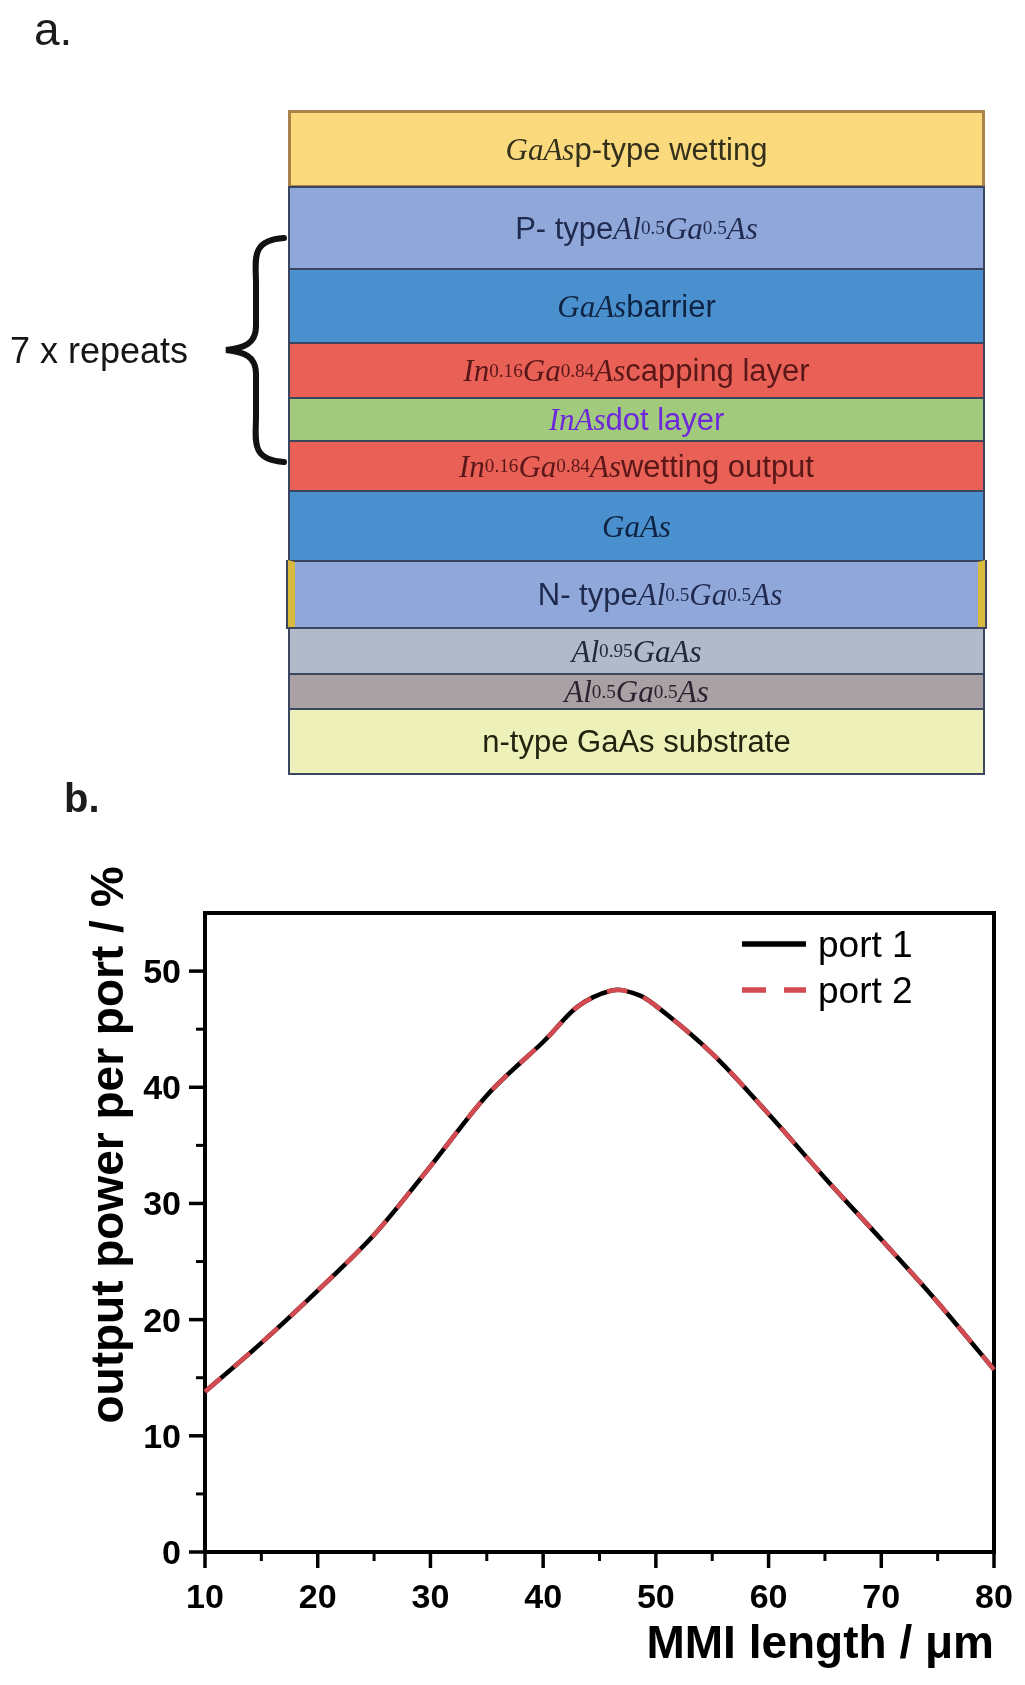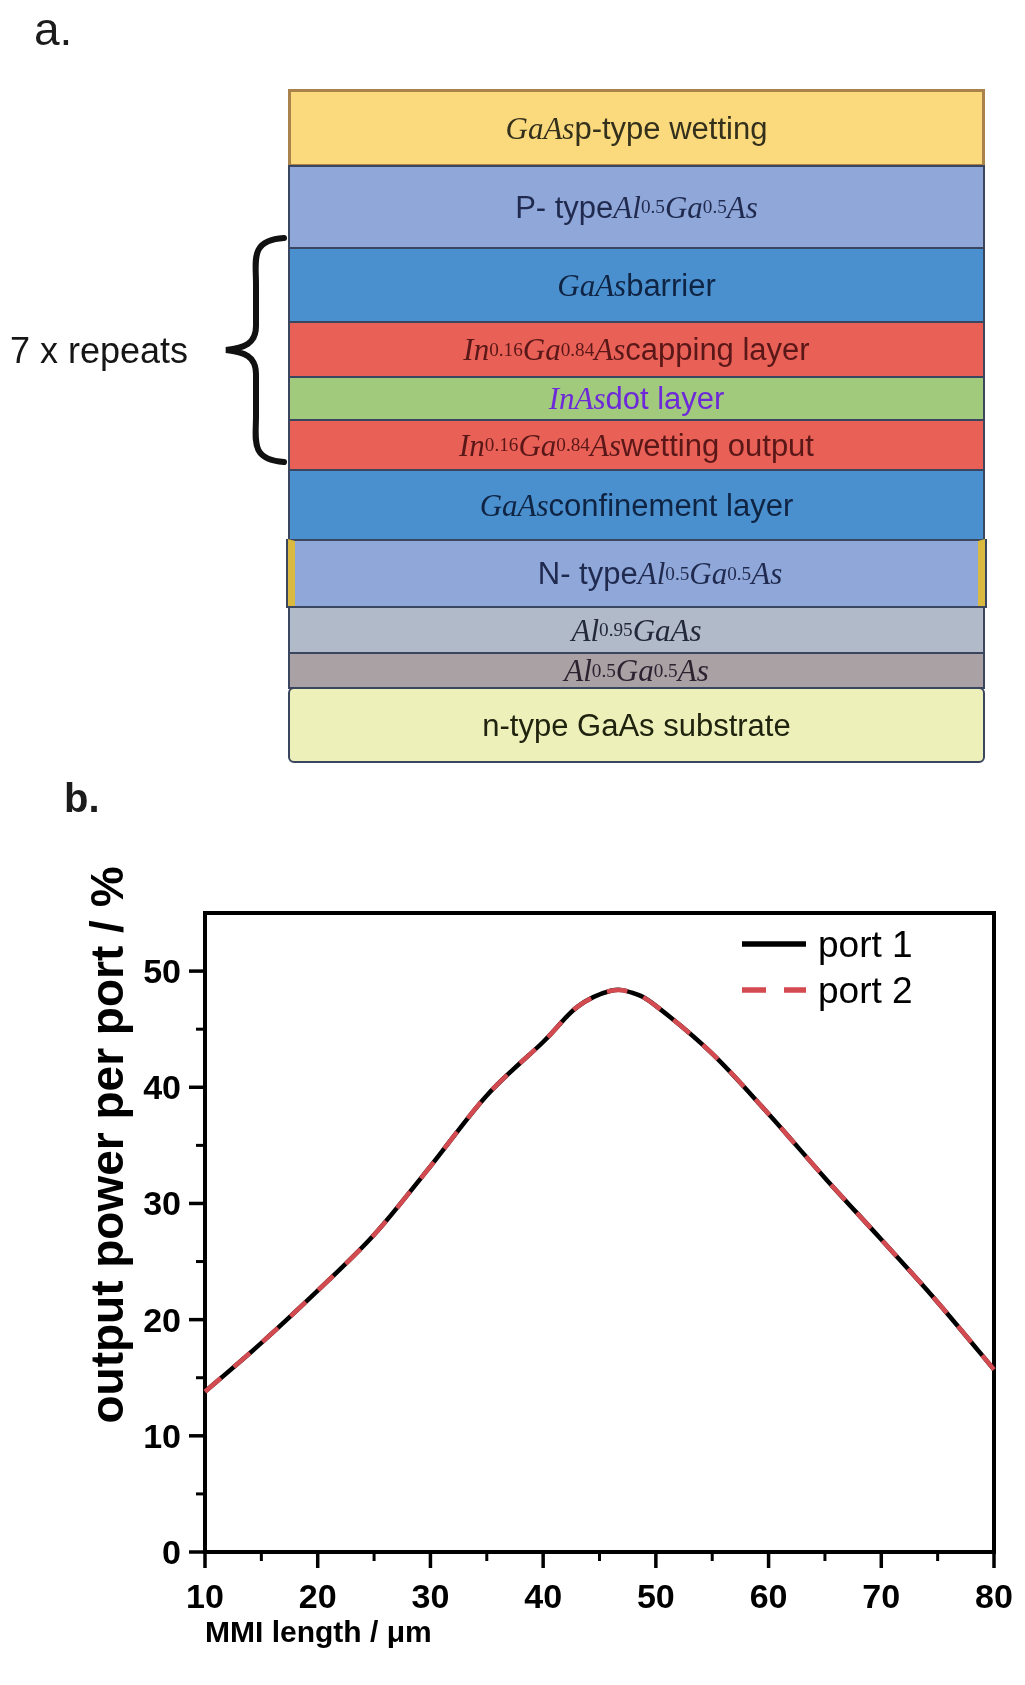--- a/index.html
+++ b/index.html
@@ -7,21 +7,21 @@
     width:1025px;height:1685px;position:relative;overflow:hidden;
     font-family:"Liberation Sans",sans-serif;color:#1a1a1a;
   }
   
   .panel-label{position:absolute;color:#1c1c1c;}
   #panel-a-label{left:34px;top:2px;font-size:46px;font-weight:500;}
   #panel-b-label{left:64px;top:776px;font-size:40px;font-weight:700;}
 
   
   #layer-stack{
-    position:absolute;left:288px;top:89px;width:697px;
+    position:absolute;left:288px;top:110px;width:697px;
   }
   .layer{
     box-sizing:border-box;width:100%;
     display:flex;align-items:center;justify-content:center;
     border:2px solid #3a4660;margin-top:-2px;
     font-size:31px;line-height:1;white-space:nowrap;
   }
   .layer:first-child{margin-top:0;}
   .seg-it{font-family:"Liberation Serif",serif;font-style:italic;}
   .seg-sub{font-family:"Liberation Serif",serif;font-style:normal;
@@ -29,21 +29,21 @@
   #repeats-label{
     position:absolute;left:10px;top:330px;width:190px;
     font-size:36px;color:#161616;
   }
   #repeats-brace{position:absolute;left:192px;top:232px;}
 
   
   #chart-svg{position:absolute;left:0;top:780px;}
   #x-axis-label{
     position:absolute;left:205px;top:1615px;width:789px;
-    text-align:left;font-size:30px;font-weight:700;color:#000;
+    text-align:right;font-size:46px;font-weight:700;color:#000;
   }
   #y-axis-label{
     position:absolute;left:108px;top:1145px;width:640px;height:56px;
     transform:translate(-50%,-50%) rotate(-90deg);
     text-align:center;font-size:46px;font-weight:700;color:#000;
     white-space:nowrap;
   }
   svg text{font-family:"Liberation Sans",sans-serif;}
 </style>
 </head>
@@ -90,21 +90,20 @@
     <div class="layer" style="background: rgb(233, 96, 87); color: rgb(89, 23, 23); height: 52px;">
       <span class="seg-it">In</span>
       <span class="seg-sub">0.16</span>
       <span class="seg-it">Ga</span>
       <span class="seg-sub">0.84</span>
       <span class="seg-it">As</span>
       <span> wetting output</span>
     </div>
     <div class="layer" style="background: rgb(74, 144, 207); color: rgb(15, 35, 66); height: 72px;">
       <span class="seg-it">GaAs</span>
-      <span> confinement layer</span>
     </div>
     <div class="layer" style="background: rgb(144, 167, 218); color: rgb(31, 42, 78); height: 69px; border-left: 7px solid rgb(217, 185, 62); border-right: 7px solid rgb(217, 185, 62); box-shadow: rgb(58, 70, 96) -2px 0px 0px 0px, rgb(58, 70, 96) 2px 0px 0px 0px; padding-left: 47px;">
       <span>N- type</span>
       <span class="seg-it">Al</span>
       <span class="seg-sub">0.5</span>
       <span class="seg-it">Ga</span>
       <span class="seg-sub">0.5</span>
       <span class="seg-it">As</span>
     </div>
     <div class="layer" style="background: rgb(177, 186, 201); color: rgb(35, 40, 58); height: 48px;">
@@ -112,21 +111,21 @@
       <span class="seg-sub">0.95</span>
       <span class="seg-it">GaAs</span>
     </div>
     <div class="layer" style="background: rgb(170, 161, 165); color: rgb(43, 35, 48); height: 37px;">
       <span class="seg-it">Al</span>
       <span class="seg-sub">0.5</span>
       <span class="seg-it">Ga</span>
       <span class="seg-sub">0.5</span>
       <span class="seg-it">As</span>
     </div>
-    <div class="layer" style="background: rgb(238, 240, 186); color: rgb(32, 36, 15); height: 76px; border-radius: 6px;">
+    <div class="layer" style="background: rgb(238, 240, 186); color: rgb(32, 36, 15); height: 67px;">
       <span>n-type GaAs substrate</span>
     </div>
   </div>
 
 <div id="panel-b-label" class="panel-label">b.</div>
 
 <svg id="chart-svg" width="1025" height="905" viewBox="0 780 1025 905">
     <rect x="205" y="913" width="789" height="639" fill="none" stroke="#000" stroke-width="4"></rect>
     <line x1="205" y1="1552" x2="205" y2="1568" stroke="#000" stroke-width="3.5"></line>
     <text x="205" y="1608" text-anchor="middle" font-size="34" font-weight="bold" fill="#000">10</text>

